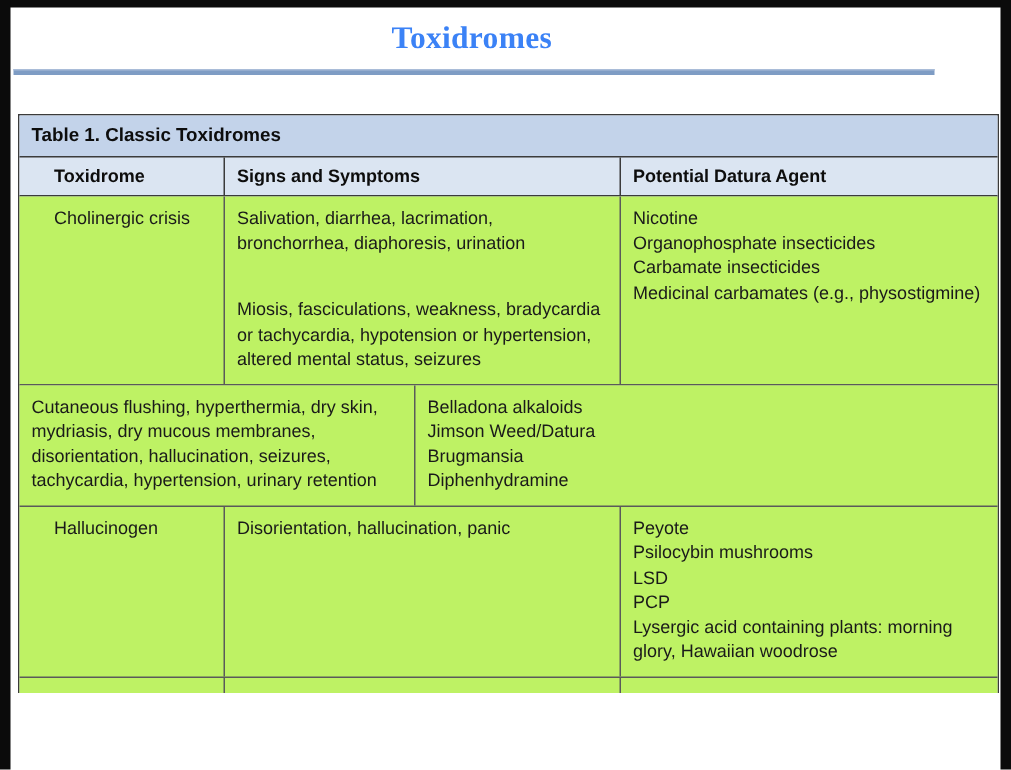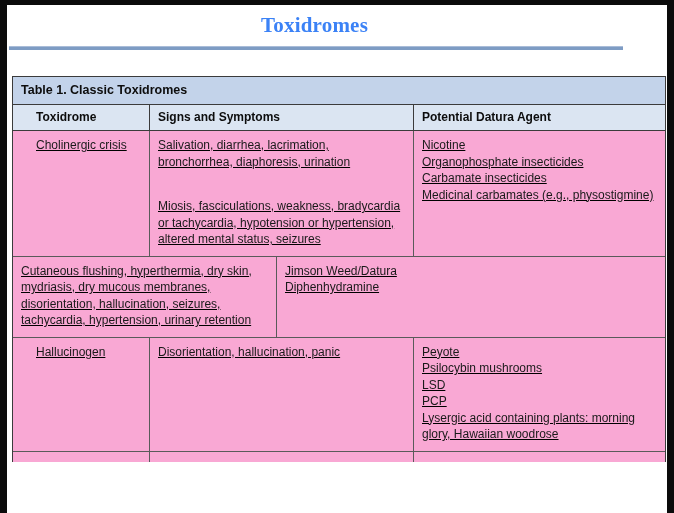--- a/index.html
+++ b/index.html
@@ -96,22 +96,21 @@
   .head-cell {
     padding: 5px 8px 6px 8px;
     font-size: 12px;
     font-weight: bold;
     color: #0d0d0d;
     box-sizing: border-box;
   }
 
   .data-row {
     border-bottom: 1px solid #5a5a5a;
-    background: #f9a8d4;
-    text-decoration: underline;
+    background: #bef264;
   }
 
   .data-cell {
     padding: 6px 8px 8px 8px;
     font-size: 12px;
     line-height: 16.5px;
     color: #1a1a1a;
     box-sizing: border-box;
   }
 
@@ -172,21 +171,23 @@
           <span class="agent-line">Carbamate insecticides</span>
           <span class="agent-line">Medicinal carbamates (e.g., physostigmine)</span>
         </div>
       </div>
 
       <div class="tbl-row data-row">
         <div class="data-cell col-2">
           <p class="cell-para">Cutaneous flushing, hyperthermia, dry skin, mydriasis, dry mucous membranes, disorientation, hallucination, seizures, tachycardia, hypertension, urinary retention</p>
         </div>
         <div class="data-cell col-3">
+          <span class="agent-line">Belladona alkaloids</span>
           <span class="agent-line">Jimson Weed/Datura</span>
+          <span class="agent-line">Brugmansia</span>
           <span class="agent-line">Diphenhydramine</span>
         </div>
       </div>
 
       <div class="tbl-row data-row">
         <div class="data-cell col-1">Hallucinogen</div>
         <div class="data-cell col-2">
           <p class="cell-para">Disorientation, hallucination, panic</p>
         </div>
         <div class="data-cell col-3">

